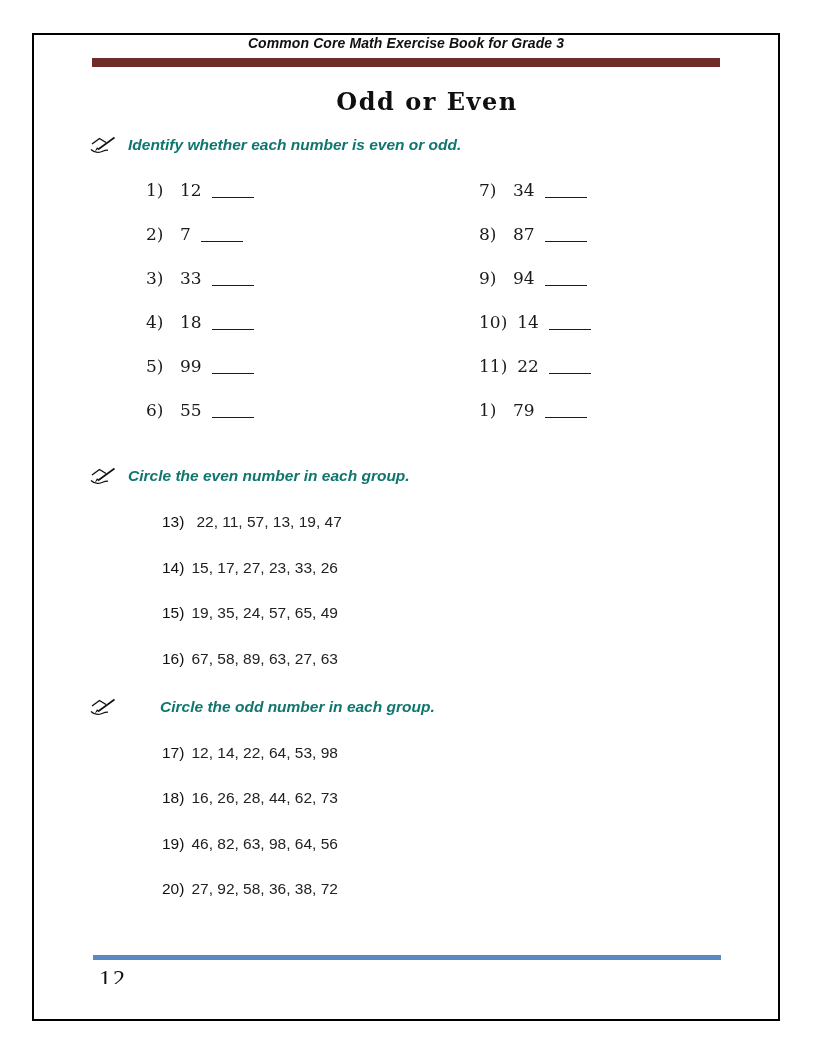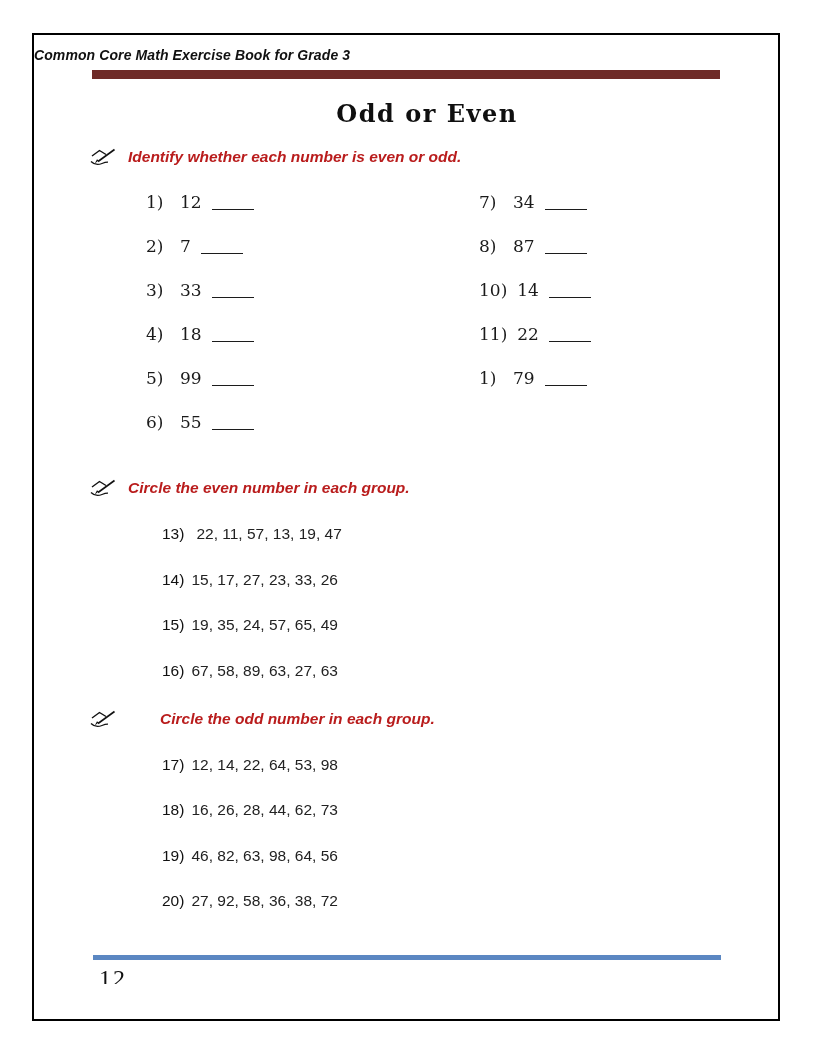--- a/index.html
+++ b/index.html
@@ -23,22 +23,21 @@
     position: absolute;
     left: 32px;
     top: 33px;
     width: 748px;
     height: 988px;
     border: 2px solid #000000;
     box-sizing: border-box;
     background: #ffffff;
   }
   .book-title {
-    margin-top: 12px;
-    text-align: left;
+    text-align: center;
     font-size: 14px;
     font-weight: bold;
     font-style: italic;
     letter-spacing: 0.1px;
     color: #111111;
   }
   .top-rule {
     width: 628px;
     height: 9px;
     margin: 7px auto 0 auto;
@@ -64,21 +63,21 @@
     width: 28px;
     height: 20px;
     flex: 0 0 28px;
     margin-right: 11px;
     margin-top: 1px;
   }
   .sec-text {
     font-size: 15.5px;
     font-weight: bold;
     font-style: italic;
-    color: #b91c1c;
+    color: #0f766e;
     line-height: 20px;
   }
   .sec1-head { margin-top: 19px; }
   .sec2-head { margin-top: 22px; text-align: center; }
   .sec3-head { margin-top: 29px; gap: 32px; }
 
   .grid12 {
     margin-left: 112px;
     margin-top: 24px;
     display: grid;
@@ -187,20 +186,23 @@
       <div class="q">
         <span class="q-label">6)</span><span class="q-num">55</span><span class="blank"></span>
       </div>
       <div class="q">
         <span class="q-label">7)</span><span class="q-num">34</span><span class="blank"></span>
       </div>
       <div class="q">
         <span class="q-label">8)</span><span class="q-num">87</span><span class="blank"></span>
       </div>
       <div class="q">
+        <span class="q-label">9)</span><span class="q-num">94</span><span class="blank"></span>
+      </div>
+      <div class="q">
         <span class="q-label">10)</span><span class="q-num">14</span><span class="blank"></span>
       </div>
       <div class="q">
         <span class="q-label">11)</span><span class="q-num">22</span><span class="blank"></span>
       </div>
       <div class="q">
         <span class="q-label">1)</span><span class="q-num">79</span><span class="blank"></span>
       </div>
     </div>
 

